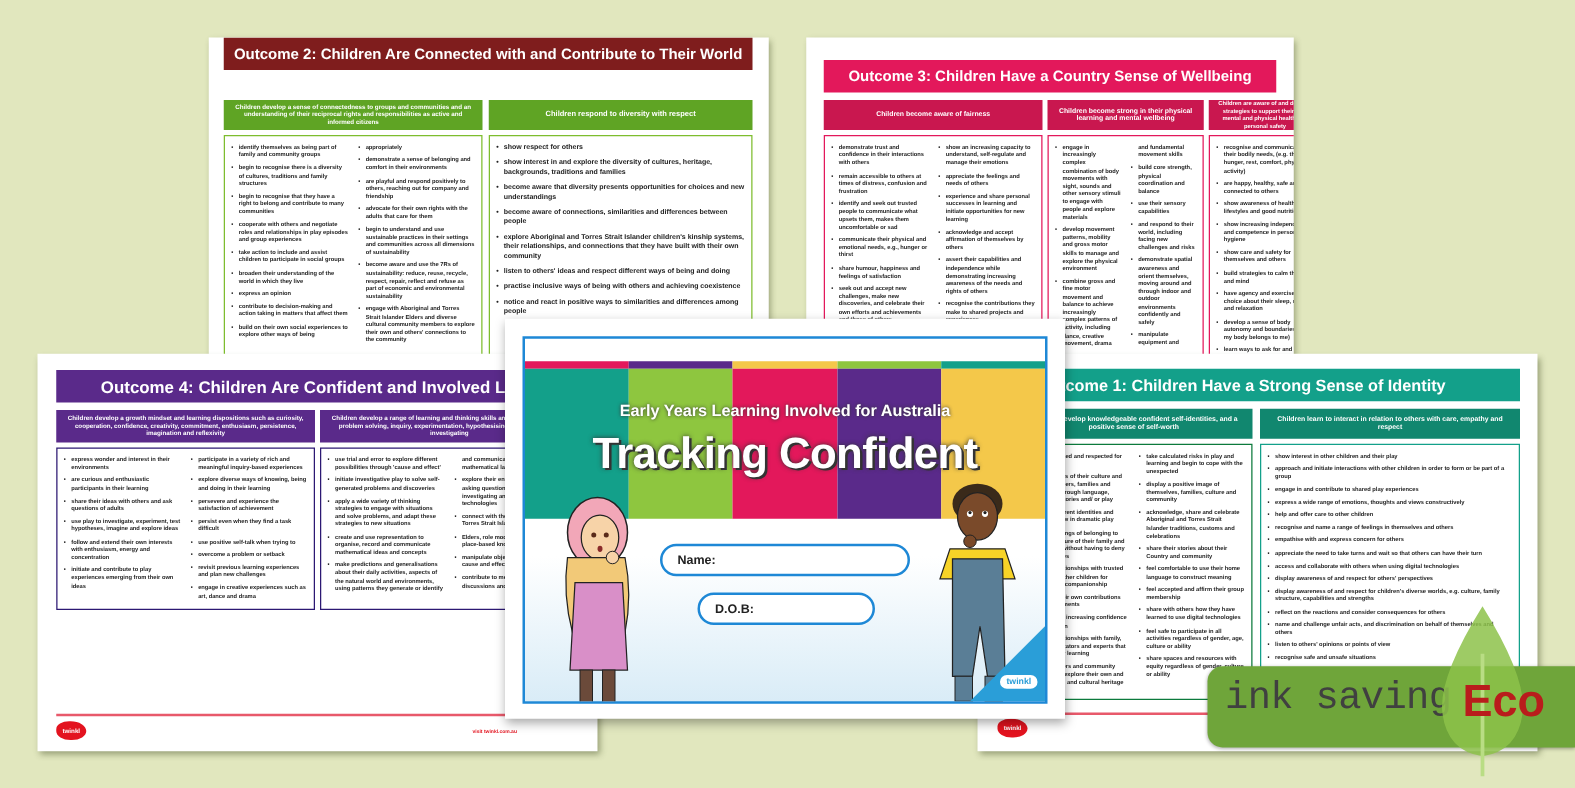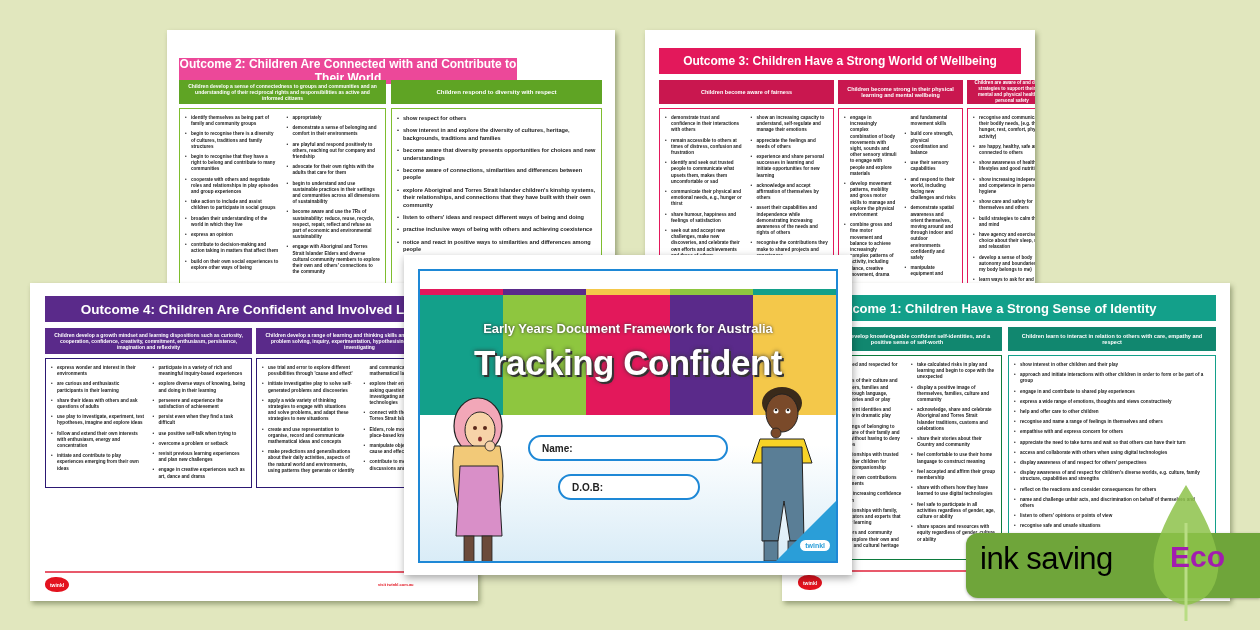--- a/index.html
+++ b/index.html
@@ -24,29 +24,29 @@
   .bands { position: absolute; left: 0; top: 24px; width: 100%; height: 120px; display: flex; }
   .bands div { flex: 1; }
   .cover-sub { position: absolute; left: 0; right: 0; top: 50px; text-align: center; color: #fff; font-weight: bold; font-size: 13px; text-shadow: 0 0 3px #333; }
   .cover-title { position: absolute; left: 0; right: 0; top: 72px; text-align: center; color: #fff; font-weight: bold; font-size: 35px; letter-spacing: -0.5px; text-shadow: 2px 2px 0 #333, 0 0 4px #333; }
   .field { position: absolute; border: 2px solid #1e88d6; border-radius: 16px; background: #fff; font-size: 10px; font-weight: bold; color: #222; padding-left: 12px; display: flex; align-items: center; }
   .corner { position: absolute; right: 0; bottom: 0; width: 0; height: 0; border-left: 60px solid transparent; border-bottom: 60px solid #2a9ed8; }
   .twinkl-cover { position: absolute; right: 6px; bottom: 10px; background: #fff; color: #2a9ed8; font-size: 7px; font-weight: bold; border-radius: 10px; padding: 2px 5px; }
 
   
   .eco { position: absolute; left: 966px; top: 533px; width: 294px; height: 65px; background: #6fa53a; border-radius: 12px 0 0 12px; box-shadow: 0 1px 3px rgba(0,0,0,.3); }
-  .eco-text { position: absolute; left: 14px; top: 8px; font-size: 31px; color: #000000; letter-spacing: -0.5px; }
+  .eco-text { position: absolute; left: 14px; top: 8px; font-size: 31px; color: #404040; letter-spacing: -0.5px; font-family: Liberation Mono, monospace; }
   .eco-label { position: absolute; left: 212px; top: 7px; font-size: 30px; color: #fff; font-weight: bold; }
   .leaf { position: absolute; left: 1148px; top: 483px; width: 76px; height: 140px; }
 </style>
 </head>
 <body>
 
 <div class="sheet" style="left:167px;top:30px;width:448px;height:255px;">
-  <div class="banner" style="left:12px;top:28px;width:338px;height:26px;background:#ec4899;">Outcome 2: Children Are Connected with and Contribute to Their World</div>
+  <div class="banner" style="left:12px;top:0;width:423px;height:26px;background:#7f1d1d;">Outcome 2: Children Are Connected with and Contribute to Their World</div>
   <div class="colhead" style="left:12px;top:50px;width:207px;height:24px;background:#5fa424;">Children develop a sense of connectedness to groups and communities and an understanding of their reciprocal rights and responsibilities as active and informed citizens</div>
   <div class="colhead" style="left:224px;top:50px;width:211px;height:24px;background:#5fa424;font-size:6px;">Children respond to diversity with respect</div>
   <div class="colbox twocol" style="left:12px;top:78px;width:207px;height:180px;border-color:#7ebd2e;">
     <ul>
       <li>identify themselves as being part of family and community groups</li>
       <li>begin to recognise there is a diversity of cultures, traditions and family structures</li>
       <li>begin to recognise that they have a right to belong and contribute to many communities</li>
       <li>cooperate with others and negotiate roles and relationships in play episodes and group experiences</li>
       <li>take action to include and assist children to participate in social groups</li>
       <li>broaden their understanding of the world in which they live</li>
@@ -71,21 +71,21 @@
       <li>become aware of connections, similarities and differences between people</li>
       <li>explore Aboriginal and Torres Strait Islander children's kinship systems, their relationships, and connections that they have built with their own community</li>
       <li>listen to others' ideas and respect different ways of being and doing</li>
       <li>practise inclusive ways of being with others and achieving coexistence</li>
       <li>notice and react in positive ways to similarities and differences among people</li>
     </ul>
   </div>
 </div>
 
 <div class="sheet" style="left:645px;top:30px;width:390px;height:255px;">
-  <div class="banner" style="left:14px;top:18px;width:362px;height:26px;background:#e3185b;">Outcome 3: Children Have a Strong World of Wellbeing</div>
+  <div class="banner" style="left:14px;top:18px;width:362px;height:26px;background:#e3185b;">Outcome 3: Children Have a Country Sense of Wellbeing</div>
   <div class="colhead" style="left:14px;top:50px;width:175px;height:24px;background:#c9174f;font-size:5.5px;">Children become aware of fairness</div>
   <div class="colhead" style="left:193px;top:50px;width:125px;height:24px;background:#c9174f;font-size:5.5px;">Children become strong in their physical learning and mental wellbeing</div>
   <div class="colhead" style="left:322px;top:50px;width:90px;height:24px;background:#c9174f;font-size:4.6px;">Children are aware of and develop strategies to support their own mental and physical health and personal safety</div>
   <div class="colbox twocol" style="left:14px;top:78px;width:175px;height:180px;border-color:#e3185b;">
     <ul>
       <li>demonstrate trust and confidence in their interactions with others</li>
       <li>remain accessible to others at times of distress, confusion and frustration</li>
       <li>identify and seek out trusted people to communicate what upsets them, makes them uncomfortable or sad</li>
       <li>communicate their physical and emotional needs, e.g., hunger or thirst</li>
       <li>share humour, happiness and feelings of satisfaction</li>
@@ -232,21 +232,21 @@
       <div style="background:#8ec63f;"></div>
       <div style="background:#13a08a;"></div>
     </div>
     <div class="bands">
       <div style="background:#13a08a;"></div>
       <div style="background:#8ec63f;"></div>
       <div style="background:#e3185b;"></div>
       <div style="background:#5a2a8a;"></div>
       <div style="background:#f4c84a;"></div>
     </div>
-    <div class="cover-sub">Early Years Document Framework for Australia</div>
+    <div class="cover-sub">Early Years Learning Involved for Australia</div>
     <div class="cover-title">Tracking Confident</div>
 
     <svg style="position:absolute;left:20px;top:125px;" width="80" height="170" viewBox="0 0 80 170">
       <ellipse cx="38" cy="30" rx="24" ry="28" fill="#f2a7b8" stroke="#222" stroke-width="1.2"></ellipse>
       <ellipse cx="40" cy="34" rx="15" ry="18" fill="#f7d3a8" stroke="#222" stroke-width="1"></ellipse>
       <circle cx="35" cy="32" r="2" fill="#5a2a1a"></circle>
         <circle cx="45" cy="32" r="2" fill="#5a2a1a"></circle>
       <ellipse cx="40" cy="43" rx="2" ry="2.5" fill="#8a2a2a"></ellipse>
       <path d="M14 50 Q10 80 18 110 L60 110 Q66 80 60 50 Z" fill="#f2c978" stroke="#222" stroke-width="1"></path>
       <path d="M20 70 L58 70 L62 140 L16 140 Z" fill="#d98fc8" stroke="#222" stroke-width="1"></path>
@@ -280,13 +280,13 @@
   </div>
 </div>
 
 <div class="eco">
   <div class="eco-text">ink saving</div>
 </div>
 <svg class="leaf" viewBox="0 0 76 140">
   <path d="M38 2 Q74 60 70 88 Q66 118 38 122 Q10 118 6 88 Q2 60 38 2 Z" fill="#8dc24a" fill-opacity="0.85"></path>
   <line x1="38" y1="40" x2="38" y2="138" stroke="#b9dd84" stroke-width="3"></line>
 </svg>
-<div class="eco-label" style="position:absolute;left:1170px;top:540px;font-size:30px;color:#a21caf;font-weight:bold;">Eco</div>
+<div class="eco-label" style="position:absolute;left:1170px;top:540px;font-size:36px;color:#b91c1c;font-weight:bold;">Eco</div>
 
 </body></html>

